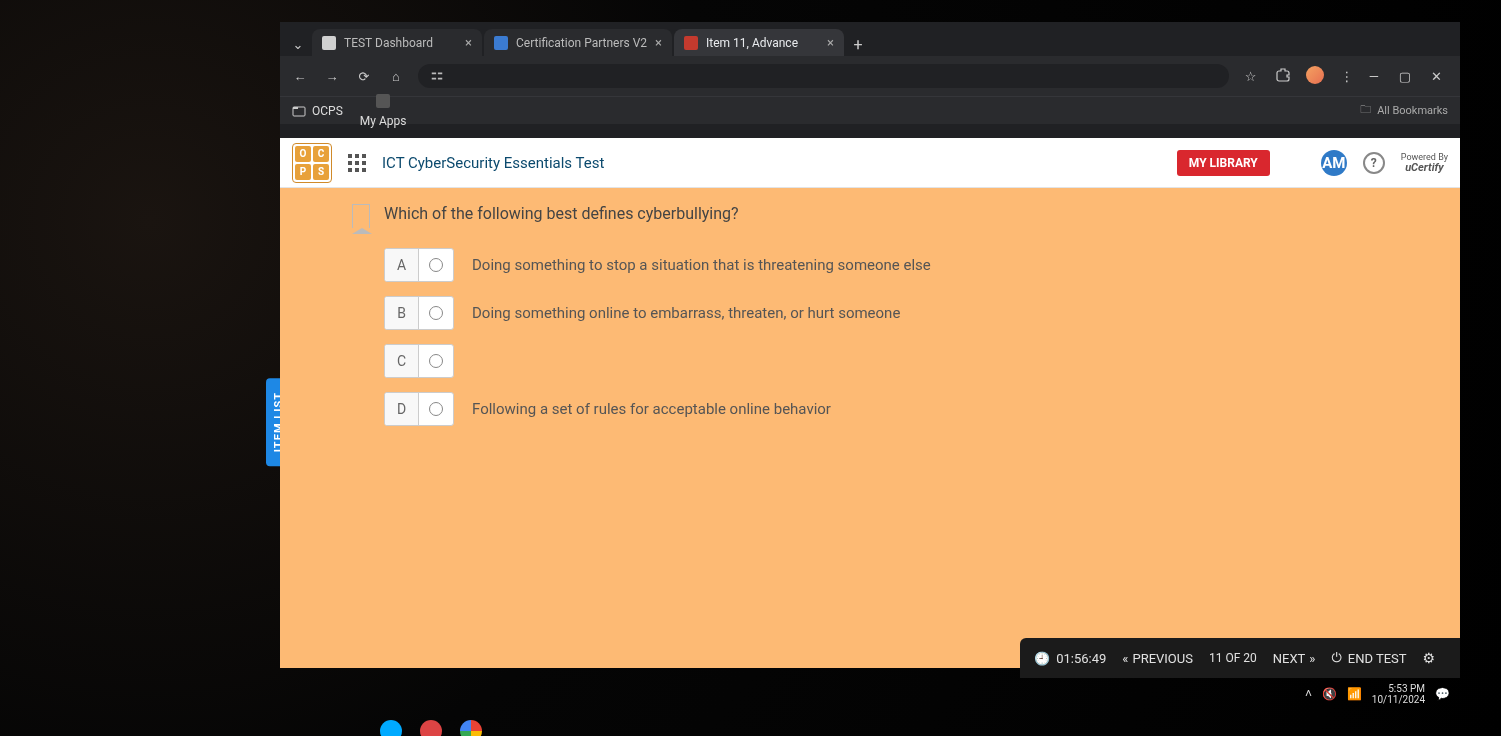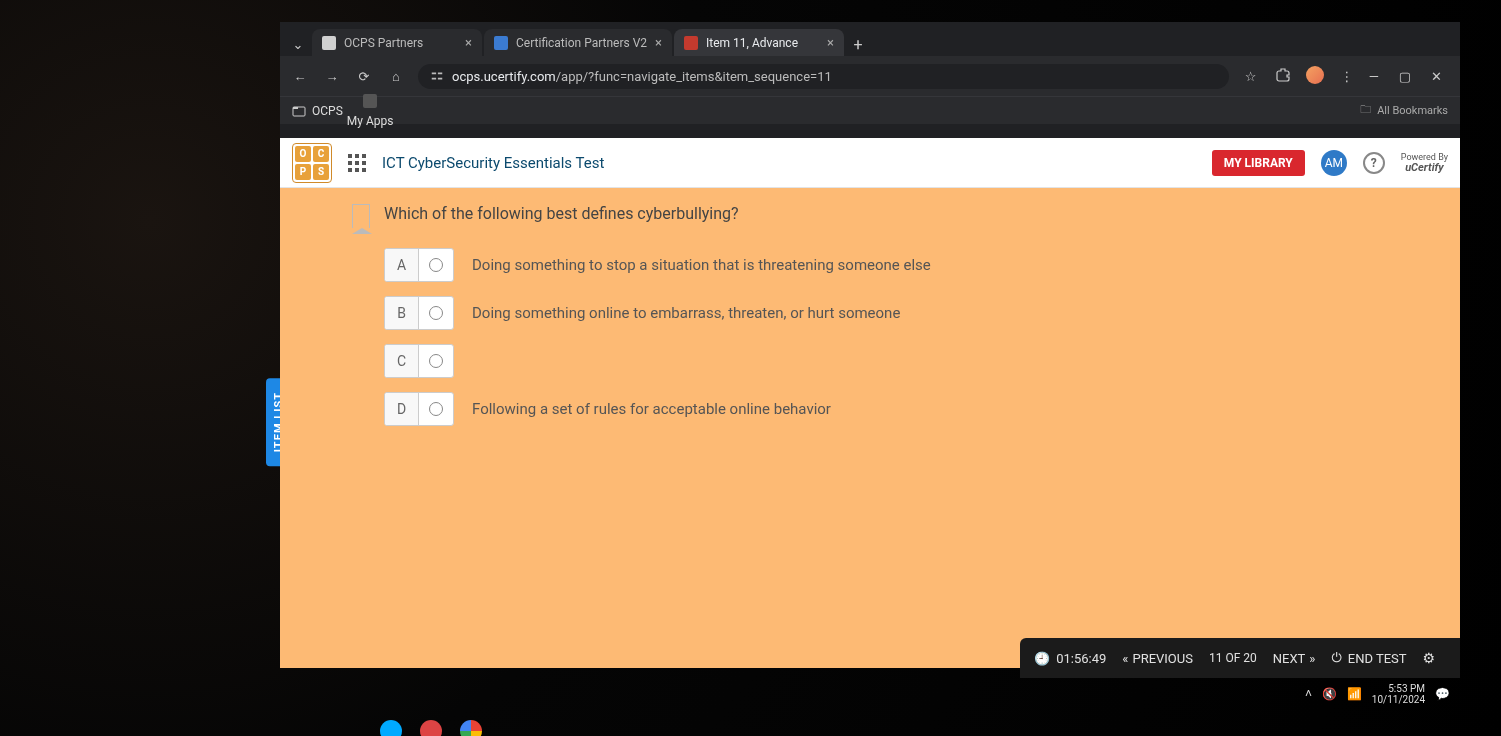--- a/index.html
+++ b/index.html
@@ -72,21 +72,21 @@
     display: flex; align-items: center; gap: 8px;
     color: #bbb;
     font-size: 13px;
   }
   .addr .site-icon { width:14px;height:14px; }
   .addr .domain { color: #e8eaed; }
   .win-controls { display:flex; gap:20px; color:#ccc; font-size:13px; padding-right:8px; }
   
   .bmbar {
     height: 28px;
-    display: flex; align-items: center; gap: 4px;
+    display: flex; align-items: center; gap: 17px;
     padding: 0 12px;
     background: #2a2b2e;
     font-size: 12px;
     color: #ddd;
     border-top: 1px solid #35363a;
     justify-content: space-between;
   }
   .bmicon { width: 14px; height: 14px; border-radius:2px; }
   .bmbar .right { margin-left: auto; font-size: 11px; color: #aaa; display:flex;align-items:center;gap:6px;}
   
@@ -116,21 +116,21 @@
   .grid-icon{
     display:grid; grid-template-columns:4px 4px 4px; grid-template-rows:4px 4px 4px; gap:3px;
   }
   .grid-icon div{background:#555;}
   .test-title{ color:#0c4a6e; font-size:15px; }
   .appbar .spacer{flex:1;}
   .mylib-btn{
     background:#d9272e; color:#fff; padding:6px 12px; border-radius:3px;
     font-size:12px; font-weight:bold; cursor:pointer;
   }
-  .avatar{ width:26px;height:26px;border-radius:50%; background:#2f7ac7; color:#fff; font-size:12px;font-weight:normal;display:flex;align-items:center;justify-content:center;}
+  .avatar{ width:26px;height:26px;border-radius:50%; background:#2f7ac7; color:#fff; font-size:15px;font-weight:bold;display:flex;align-items:center;justify-content:center;margin-left:35px;}
   .help-circ{ width:22px;height:22px;border-radius:50%;border:2px solid #888;color:#666;font-size:12px;font-weight:bold;display:flex;align-items:center;justify-content:center;}
   .ucertify-badge{ font-size:9px; color:#555; line-height:1; text-align:center; }
   .ucertify-badge b{font-size:11px;font-style:italic;}
 
   .question-area {
     padding: 16px 40px 0 72px;
     background:#fdba74;
     height: calc(100% - 50px);
     position:relative;
   }
@@ -223,21 +223,21 @@
 
 <div class="photo-bg"></div>
 
 <div class="browser">
 
   <div class="tabstrip">
     <div class="tab-chevron">⌄</div>
 
     <div class="tab inactive">
       <div class="fav" style="background:#d0d0d0;"></div>
-      <span>OCPS Partners</span>
+      <span>TEST Dashboard</span>
       <span class="close">×</span>
     </div>
 
     <div class="tab inactive">
       <div class="fav" style="background:#3b7bd1;"></div>
       <span>Certification Partners V2</span>
       <span class="close">×</span>
     </div>
 
     <div class="tab">
@@ -255,23 +255,20 @@
     <div class="navbtn">⟳</div>
     <div class="navbtn">⌂</div>
     <div class="addr">
       <span class="site-icon">
         <svg viewBox="0 0 16 16" width="14" height="14">
             <rect x="2" y="4" width="5" height="2" fill="#bbb"></rect>
             <rect x="9" y="4" width="5" height="2" fill="#bbb"></rect>
             <rect x="2" y="10" width="5" height="2" fill="#bbb"></rect>
             <rect x="9" y="10" width="5" height="2" fill="#bbb"></rect>
           </svg>
-      </span>
-      <span>
-        <span class="domain">ocps.ucertify.com</span><span>/app/?func=navigate_items&amp;item_sequence=11</span>
       </span>
     </div>
     <div class="navbtn">☆</div>
     <div class="navbtn">
       <svg viewBox="0 0 16 16" width="16" height="16">
           <path d="M6 2h4v2h2a2 2 0 012 2v2h-2v2h2v2a2 2 0 01-2 2H4a2 2 0 01-2-2V6a2 2 0 012-2h2V2z" fill="none" stroke="#ccc" stroke-width="1.2"></path>
         </svg>
     </div>
     <div class="navbtn">
       <span style="display:inline-block;width:18px;height:18px;border-radius:50%;background:linear-gradient(135deg,#f4a261,#e76f51);"></span>

